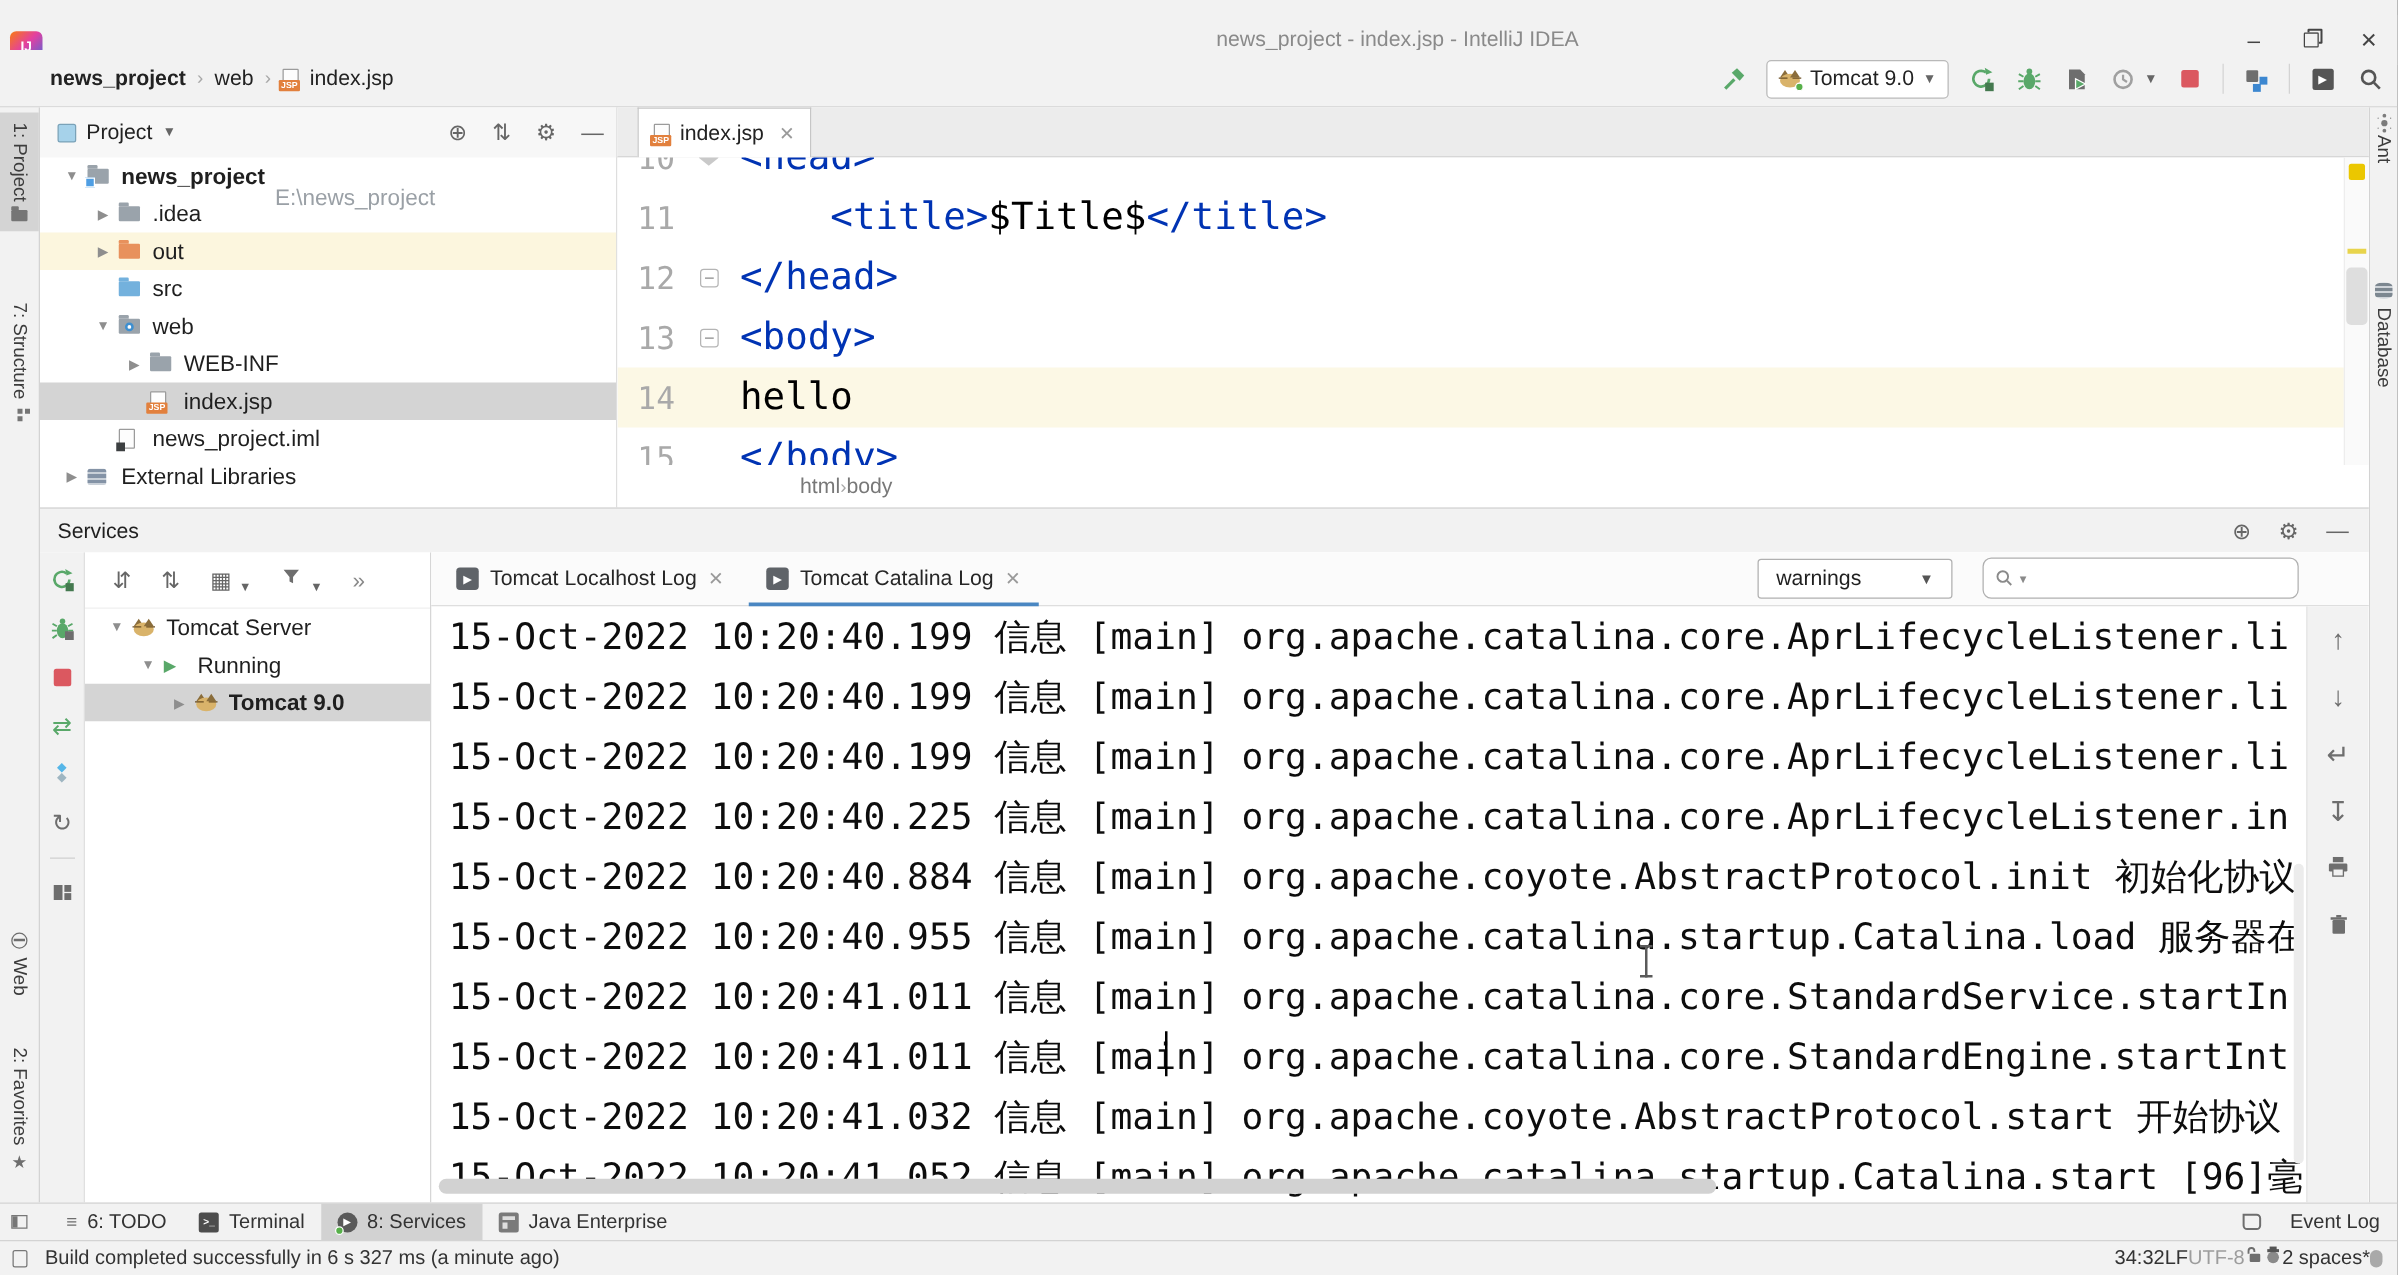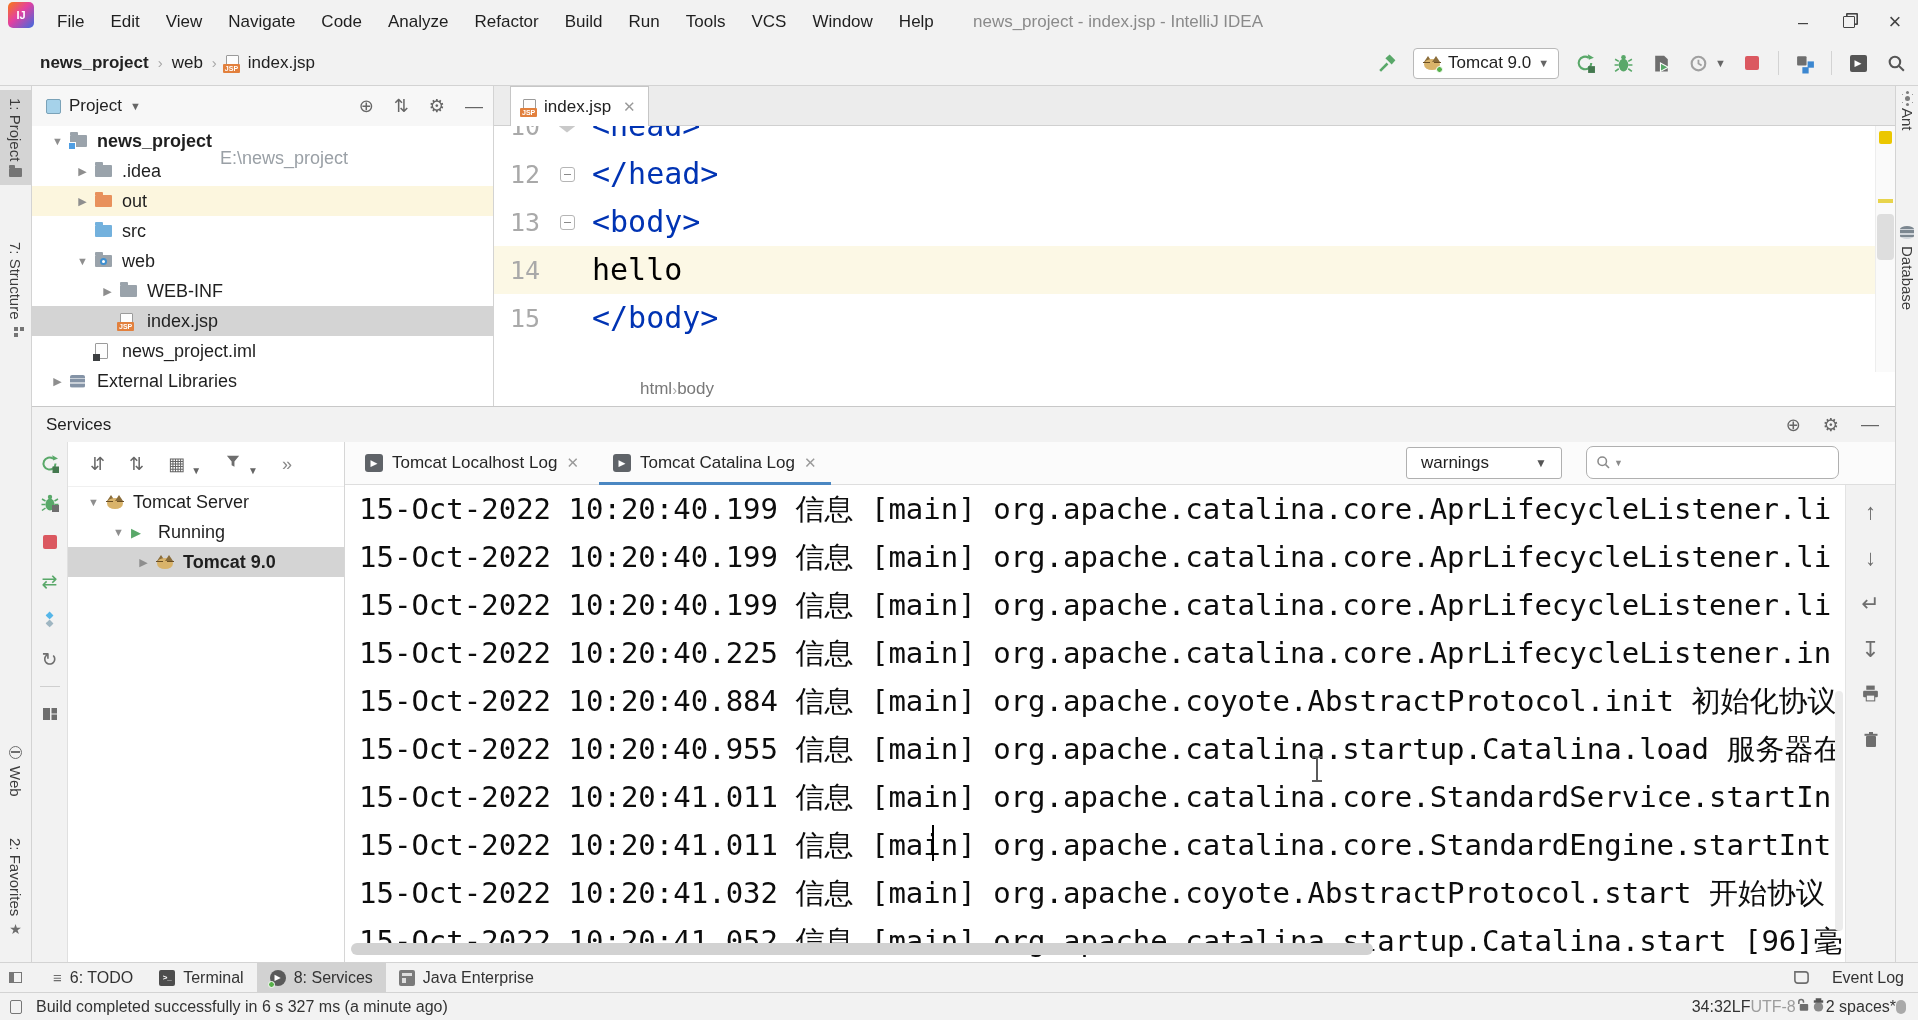--- a/index.html
+++ b/index.html
@@ -1,22 +1,22 @@
 <!DOCTYPE html>
 <html><head>
 <meta charset="utf-8">
 <style>
   html,body{margin:0;padding:0;background:#888;}
   .app{position:relative;width:1918px;height:1020px;background:#f2f2f2;overflow:hidden;
        font-family:"Liberation Sans",sans-serif;color:#222;-webkit-font-smoothing:antialiased;}
   .app *{box-sizing:border-box;}
 
   
-  .titlebar{position:absolute;left:0;top:2px;width:1918px;height:40px;background:#f2f2f2;
-            border-bottom:1px solid #d6d6d6;display:flex;align-items:flex-start;}
+  .titlebar{position:absolute;left:0;top:12px;width:1918px;height:40px;background:#f2f2f2;
+            border-bottom:1px solid #d6d6d6;display:flex;align-items:flex-end;}
   .idealogo{width:26px;height:26px;margin:0 10px 0 8px;border-radius:5px;
             background:linear-gradient(135deg,#f97a12 0%,#e340a1 45%,#3b6ce0 100%);
             color:#fff;font-weight:bold;font-size:11px;display:flex;align-items:center;justify-content:center;}
   .menubar{display:flex;height:40px;}
   .menuitem{padding:0 13px;line-height:40px;font-size:17px;color:#1f1f1f;cursor:default;}
   .wintitle{position:absolute;left:1118px;top:0;transform:translateX(-50%);line-height:40px;
             font-size:17px;color:#8a8a8a;white-space:nowrap;}
   .wincontrols{position:absolute;right:0;top:0;height:40px;display:flex;}
   .winbtn{width:46px;height:40px;display:flex;align-items:center;justify-content:center;
           font-size:18px;color:#444;}
@@ -178,35 +178,20 @@
   .sb-dim{color:#9d9d9d;}
   .graypill{width:10px;height:14px;background:#a9a9a9;border-radius:5px;}
 </style>
 </head>
 <body>
 
 <div class="app">
 
   <div class="titlebar">
     <div class="idealogo">IJ</div>
-    <div class="menubar" id="menubar">
-        <span class="menuitem">File</span>
-        <span class="menuitem">Edit</span>
-        <span class="menuitem">View</span>
-        <span class="menuitem">Navigate</span>
-        <span class="menuitem">Code</span>
-        <span class="menuitem">Analyze</span>
-        <span class="menuitem">Refactor</span>
-        <span class="menuitem">Build</span>
-        <span class="menuitem">Run</span>
-        <span class="menuitem">Tools</span>
-        <span class="menuitem">VCS</span>
-        <span class="menuitem">Window</span>
-        <span class="menuitem">Help</span>
-      </div>
     <div class="wintitle">news_project - index.jsp - IntelliJ IDEA</div>
     <div class="wincontrols">
       <div class="winbtn">–</div>
       <div class="winbtn">
           <span class="maxbox"></span>
         </div>
       <div class="winbtn" style="font-size:22px;">×</div>
     </div>
   </div>
 
@@ -418,20 +403,25 @@
       </div>
     </div>
     <div class="codearea">
       <div class="codelines" id="codelines">
           <div class="cl">
             <span class="ln">10</span>
             <span class="fm">
               <i class="fopen"></i>
             </span>
             <pre class="ct"><span class="tag">&lt;head&gt;</span></pre>
+          </div>
+          <div class="cl">
+            <span class="ln">11</span>
+            <span class="fm"></span>
+            <pre class="ct"><span>    </span><span class="tag">&lt;title&gt;</span><span>$Title$</span><span class="tag">&lt;/title&gt;</span></pre>
           </div>
           <div class="cl">
             <span class="ln">12</span>
             <span class="fm">
               <i class="fminus"></i>
             </span>
             <pre class="ct"><span class="tag">&lt;/head&gt;</span></pre>
           </div>
           <div class="cl">
             <span class="ln">13</span>

